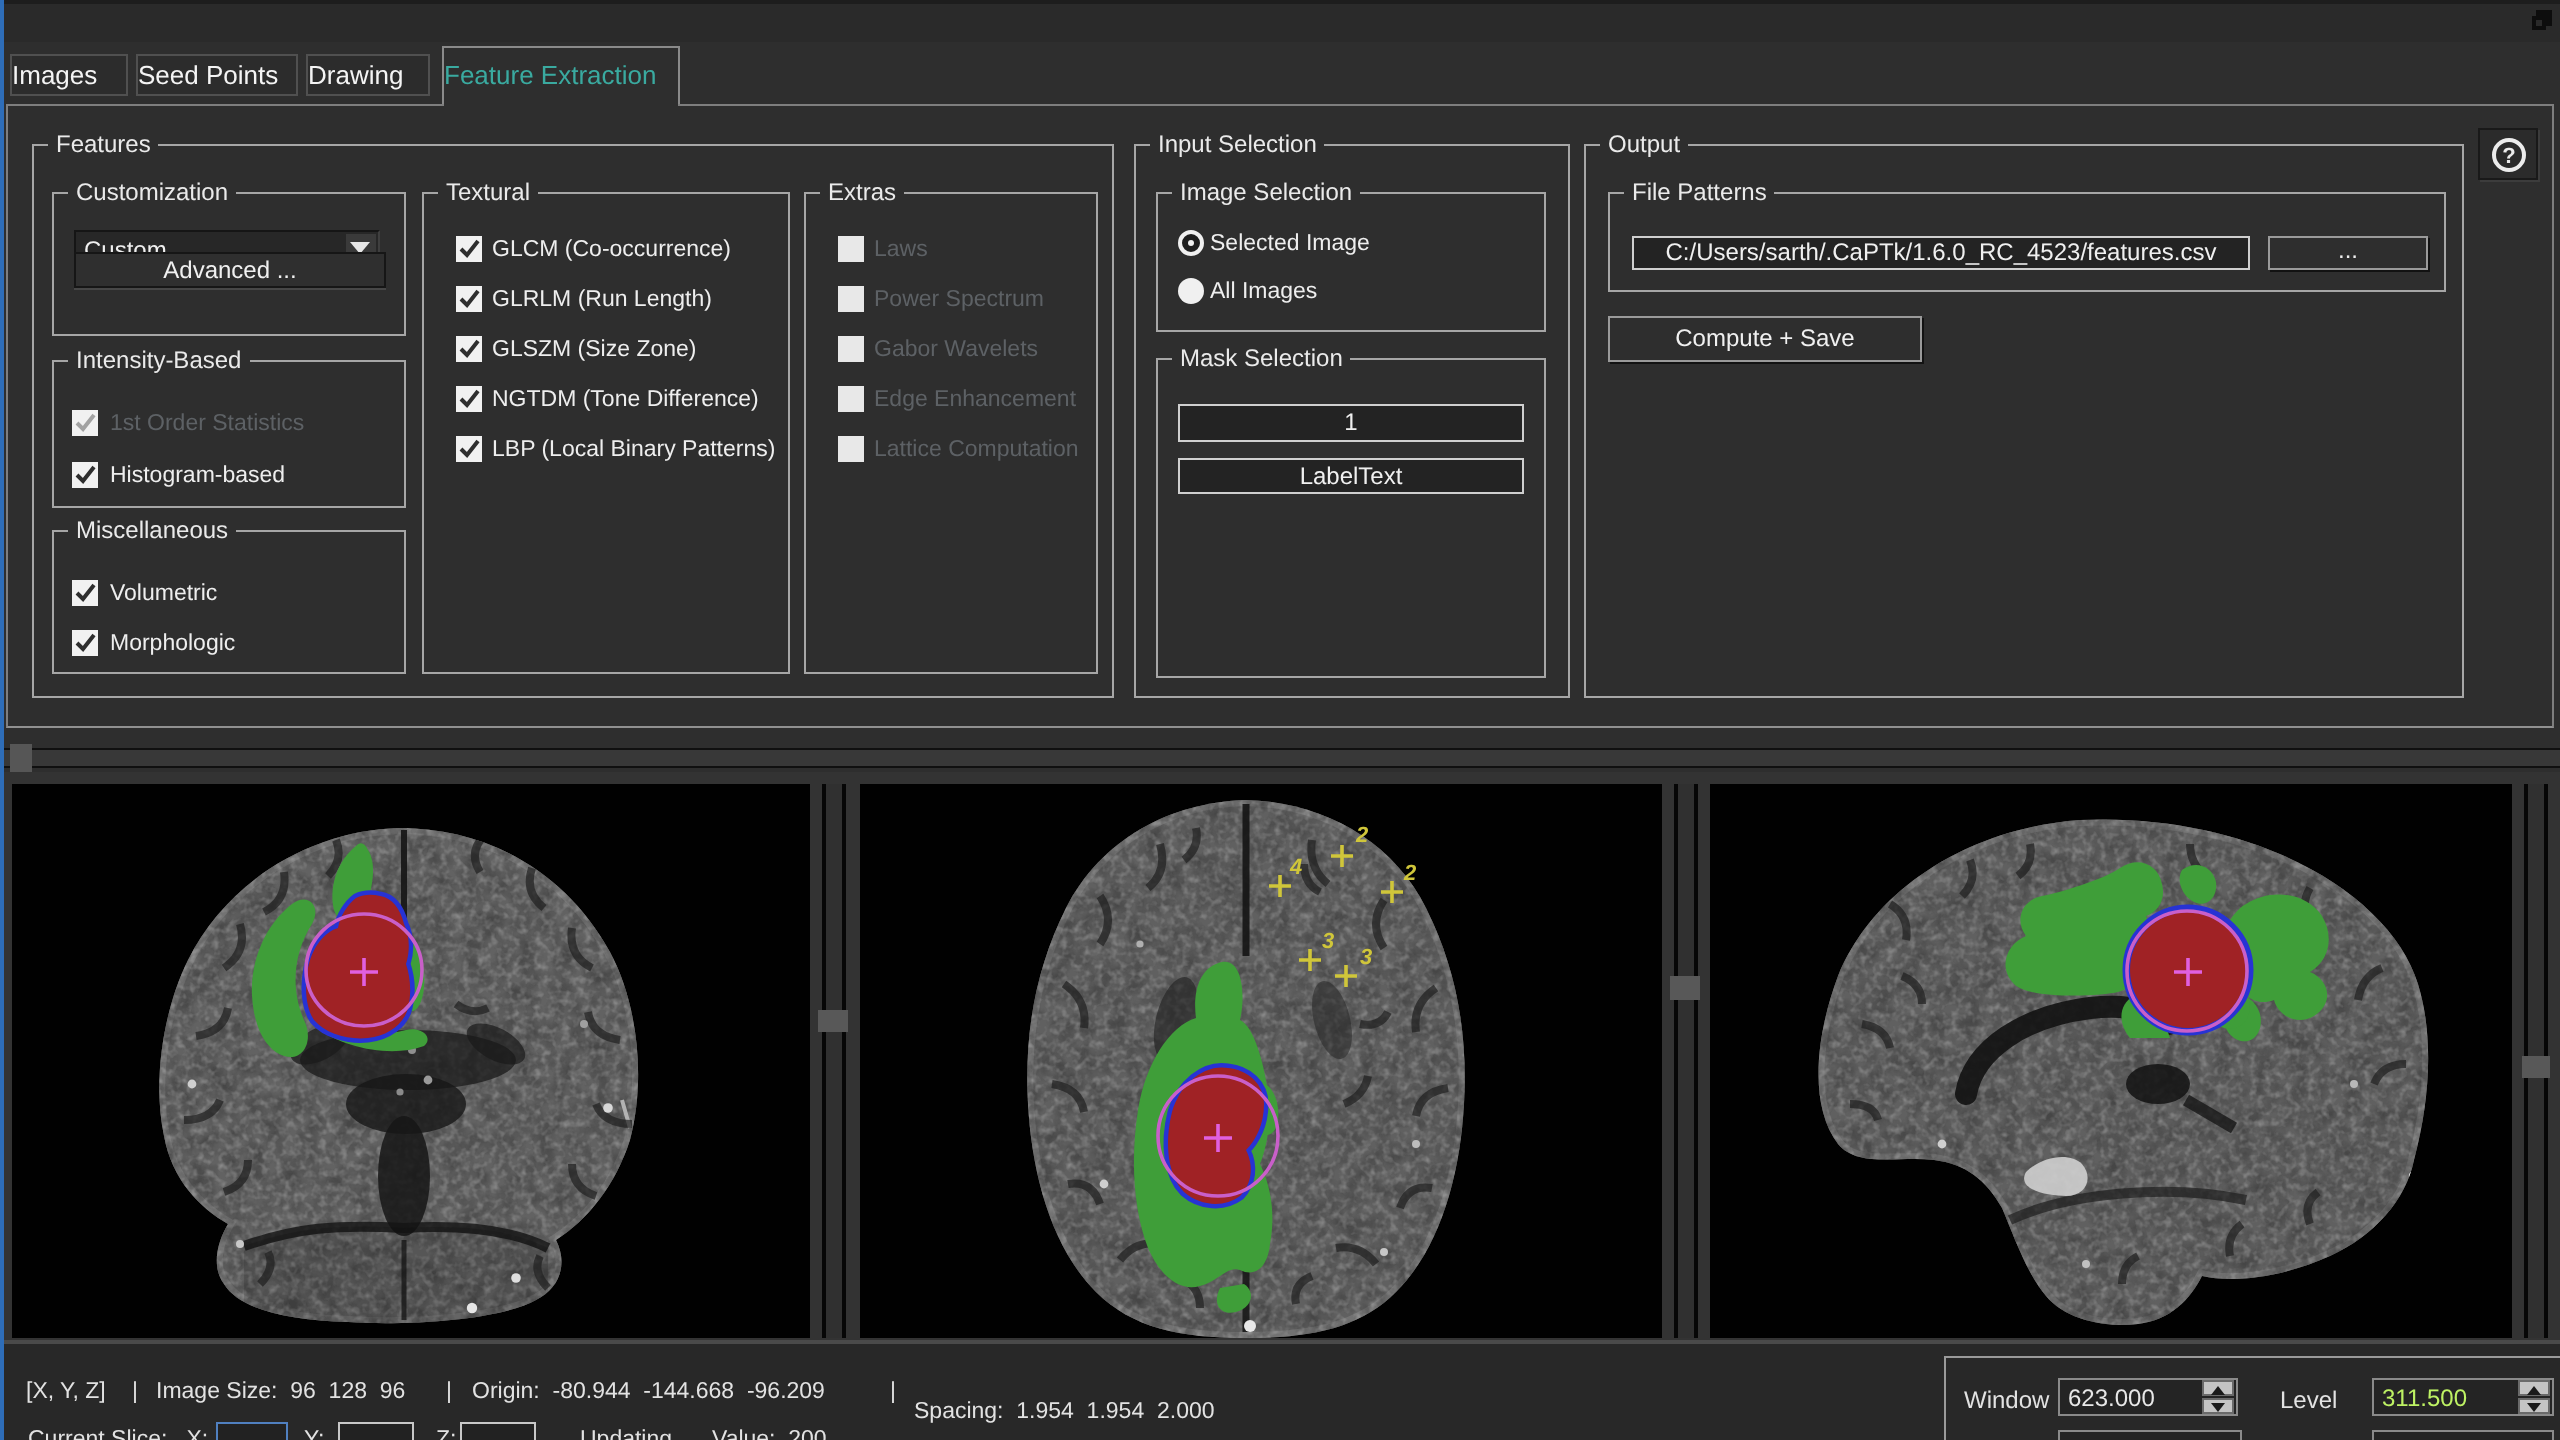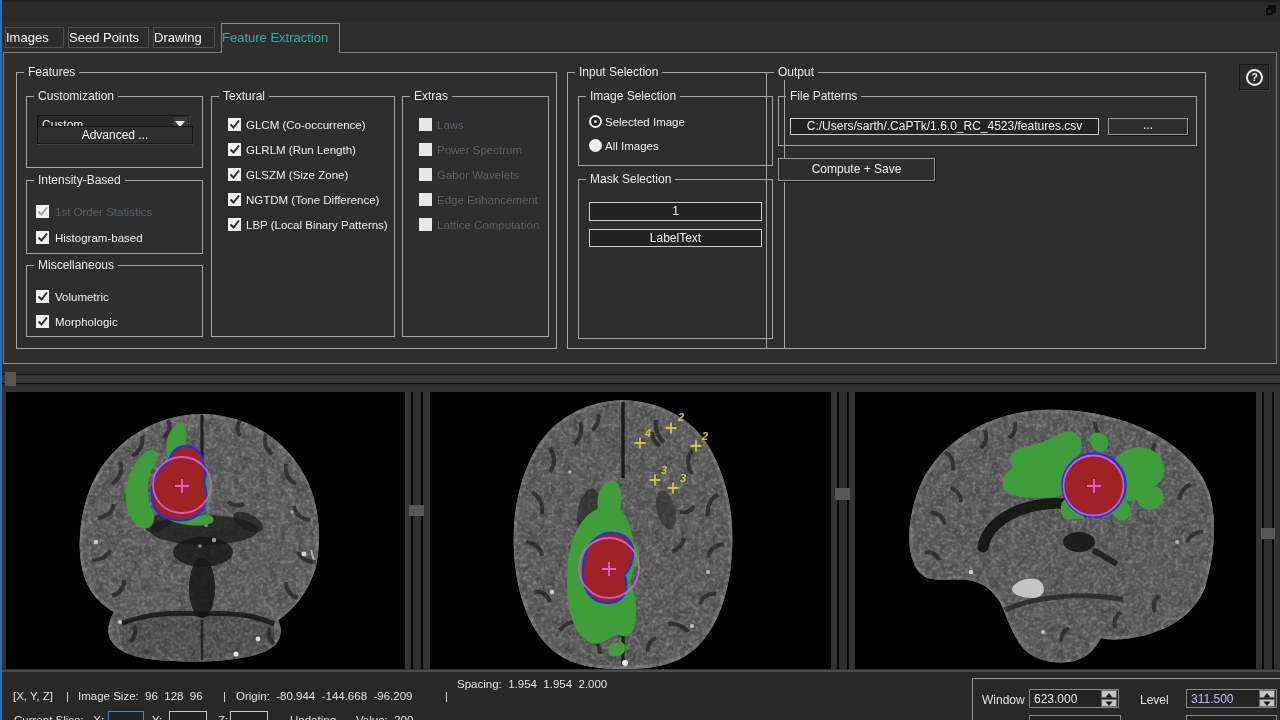--- a/index.html
+++ b/index.html
@@ -144,21 +144,21 @@
     <div class="abs" style="left:10px;top:42px;width:13px;height:13px;border-radius:50%;background:#f0f0f0"></div>
     <div class="cl" style="left:26px;top:42px">All Images</div>
   </div>
   <div class="gb" style="left:10px;top:106px;width:195px;height:160px">
       <span class="gt">Mask Selection</span>
     <div class="fld" style="left:10px;top:22px;width:173px;height:19px;line-height:17px">1</div>
     <div class="fld" style="left:10px;top:49px;width:173px;height:18px;line-height:16px">LabelText</div>
   </div>
 </div>
 
-<div class="gb" style="left:766px;top:72px;width:440px;height:277px;z-index:4">
+<div class="gb" style="left:792px;top:72px;width:440px;height:277px;z-index:4">
     <span class="gt">Output</span>
   <div class="gb" style="left:11px;top:23px;width:419px;height:50px">
       <span class="gt">File Patterns</span>
     <div class="fld" style="left:11px;top:21px;width:309px;height:17px;line-height:15px">C:/Users/sarth/.CaPTk/1.6.0_RC_4523/features.csv</div>
     <div class="btn" style="left:329px;top:21px;width:80px;height:17px;line-height:13px">...</div>
   </div>
   <div class="btn" style="left:11px;top:85px;width:157px;height:23px;line-height:21px">Compute + Save</div>
 </div>
 
 <div class="abs" style="left:1239px;top:64px;width:30px;height:26px;background:#2b2b2b;border:1px solid #191919;box-shadow:1px 1px 0 #3c3c3c;z-index:4">
@@ -186,21 +186,21 @@
 
 <div class="abs" style="left:0;top:670px;width:1280px;height:2px;background:#4a4a4a"></div>
 
 <div class="abs" style="left:0;top:672px;width:1280px;height:48px;background:#282828"></div>
 <div class="sb" style="left:13px;top:690px">[X, Y, Z]</div>
 <div class="sb" style="left:66px;top:690px">|</div>
 <div class="sb" style="left:78px;top:690px">Image Size:&nbsp; 96&nbsp; 128&nbsp; 96</div>
 <div class="sb" style="left:223px;top:690px">|</div>
 <div class="sb" style="left:236px;top:690px">Origin:&nbsp; -80.944&nbsp; -144.668&nbsp; -96.209</div>
 <div class="sb" style="left:445px;top:690px">|</div>
-<div class="sb" style="left:457px;top:678px">Spacing:&nbsp; 1.954&nbsp; 1.954&nbsp; 2.000</div>
+<div class="sb" style="left:457px;top:700px">Spacing:&nbsp; 1.954&nbsp; 1.954&nbsp; 2.000</div>
 
 <div class="sb" style="left:14px;top:714px">Current Slice:&nbsp;&nbsp; X:</div>
 <div class="abs" style="left:108px;top:711px;width:36px;height:14px;background:#222;border:1px solid #5080c0"></div>
 <div class="sb" style="left:152px;top:714px">Y:</div>
 <div class="abs" style="left:169px;top:711px;width:38px;height:14px;background:#222;border:1px solid #c8c8c8"></div>
 <div class="sb" style="left:218px;top:714px">Z:</div>
 <div class="abs" style="left:230px;top:711px;width:38px;height:14px;background:#222;border:1px solid #c8c8c8"></div>
 <div class="sb dis" style="left:290px;top:714px">Updating</div>
 <div class="sb" style="left:356px;top:714px">Value:&nbsp; 200</div>
 
@@ -210,21 +210,21 @@
   <span style="position:absolute;left:4px;top:2px;font-size:12px;color:#e8e8e8">623.000</span>
   <div class="abs" style="right:1px;top:0px;width:16px;height:8px;background:#c4c4c4;border:1px solid #6a6a6a"></div>
   <div class="abs" style="right:1px;bottom:0px;width:16px;height:8px;background:#c4c4c4;border:1px solid #6a6a6a"></div>
   <svg style="right:5px;top:2px" width="8" height="14">
       <path d="M0.5 5.5 h7 l-3.5 -4.5 z" fill="#1a1a1a"></path>
       <path d="M0.5 9.5 h7 l-3.5 4.5 z" fill="#1a1a1a"></path>
     </svg>
 </div>
 <div class="sb" style="left:1140px;top:694px;font-size:12px">Level</div>
 <div class="abs" style="left:1186px;top:689px;width:91px;height:19px;background:#242424;border:1px solid #8a8a8a">
-  <span style="position:absolute;left:4px;top:2px;font-size:12px;color:#c4b5fd">311.500</span>
+  <span style="position:absolute;left:4px;top:2px;font-size:12px;color:#bef264">311.500</span>
   <div class="abs" style="right:1px;top:0px;width:16px;height:8px;background:#c4c4c4;border:1px solid #6a6a6a"></div>
   <div class="abs" style="right:1px;bottom:0px;width:16px;height:8px;background:#c4c4c4;border:1px solid #6a6a6a"></div>
   <svg style="right:5px;top:2px" width="8" height="14">
       <path d="M0.5 5.5 h7 l-3.5 -4.5 z" fill="#1a1a1a"></path>
       <path d="M0.5 9.5 h7 l-3.5 4.5 z" fill="#1a1a1a"></path>
     </svg>
 </div>
 
 <div class="abs" style="left:1029px;top:715px;width:92px;height:10px;background:#242424;border:1px solid #8a8a8a"></div>
 <div class="abs" style="left:1186px;top:715px;width:91px;height:10px;background:#242424;border:1px solid #8a8a8a"></div>

